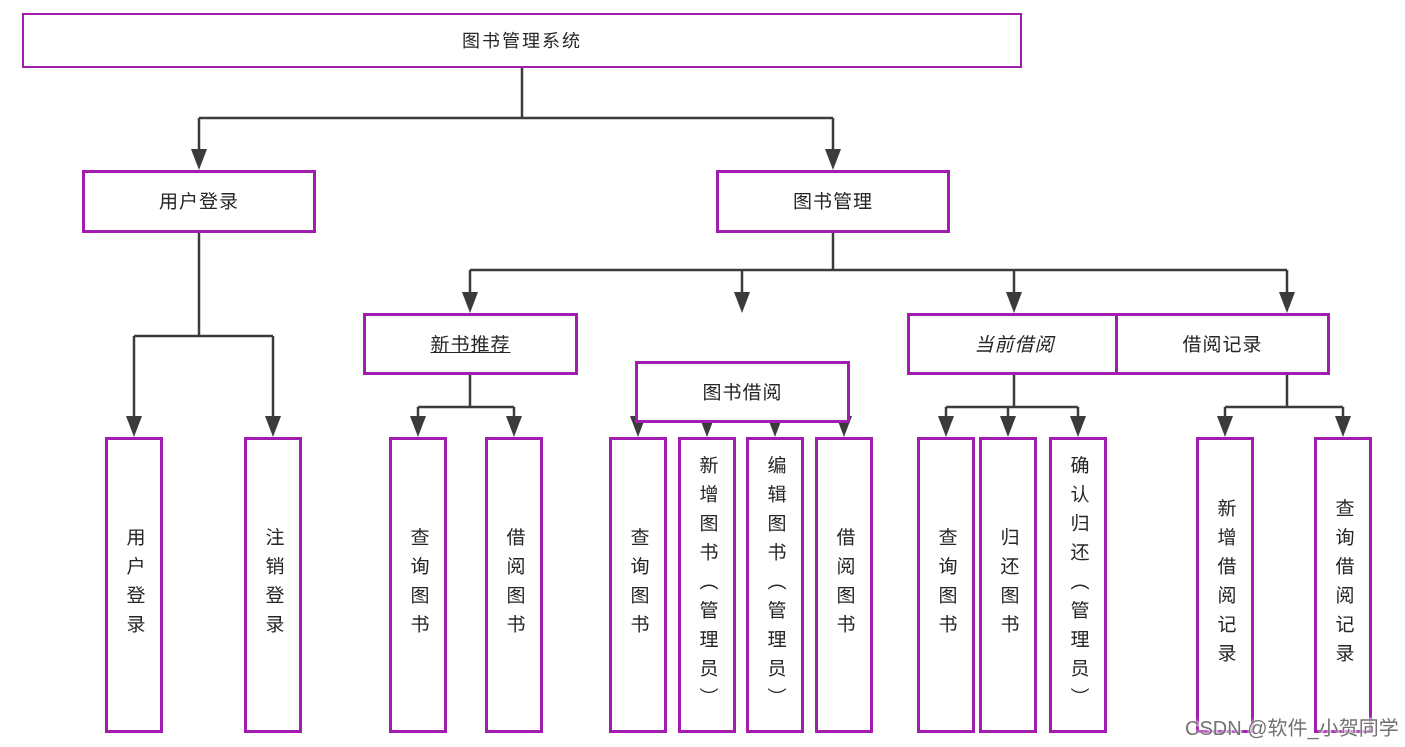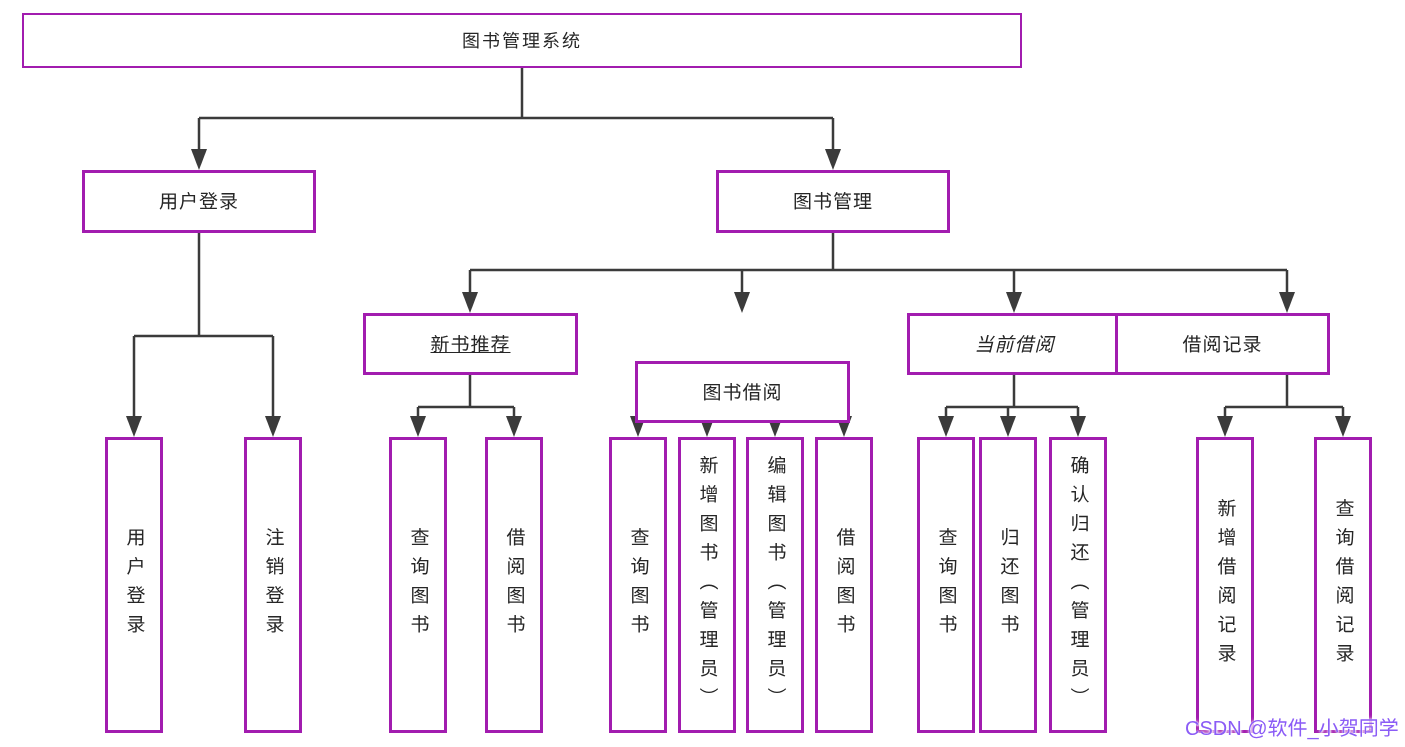--- a/index.html
+++ b/index.html
@@ -27,21 +27,21 @@
   .node--leaf .lbl{
     writing-mode:vertical-rl;text-orientation:mixed;
     font-size:19px;letter-spacing:10px;line-height:1;white-space:nowrap;
   }
   .l-login{left:105px;}  .l-logout{left:244px;}
   .l-nbr-query{left:389px;} .l-nbr-borrow{left:485px;}
   .l-bb-query{left:609px;} .l-bb-add{left:678px;} .l-bb-edit{left:746px;} .l-bb-borrow{left:815px;}
   .l-cb-query{left:917px;} .l-cb-return{left:979px;} .l-cb-confirm{left:1049px;}
   .l-br-add{left:1196px;} .l-br-query{left:1314px;}
   .watermark{
-    position:absolute;left:1185px;top:712px;font-size:20px;color:#8b5cf6;
+    position:absolute;left:1185px;top:712px;font-size:20px;color:#737373;
     white-space:nowrap;z-index:5;
     text-shadow:0 0 2px #fff,0 0 4px #fff,1px 1px 2px #fff;
   }
 </style>
 </head>
 <body>
 
 <div class="canvas">
 
   <svg class="edges" viewBox="0 0 1405 747">

